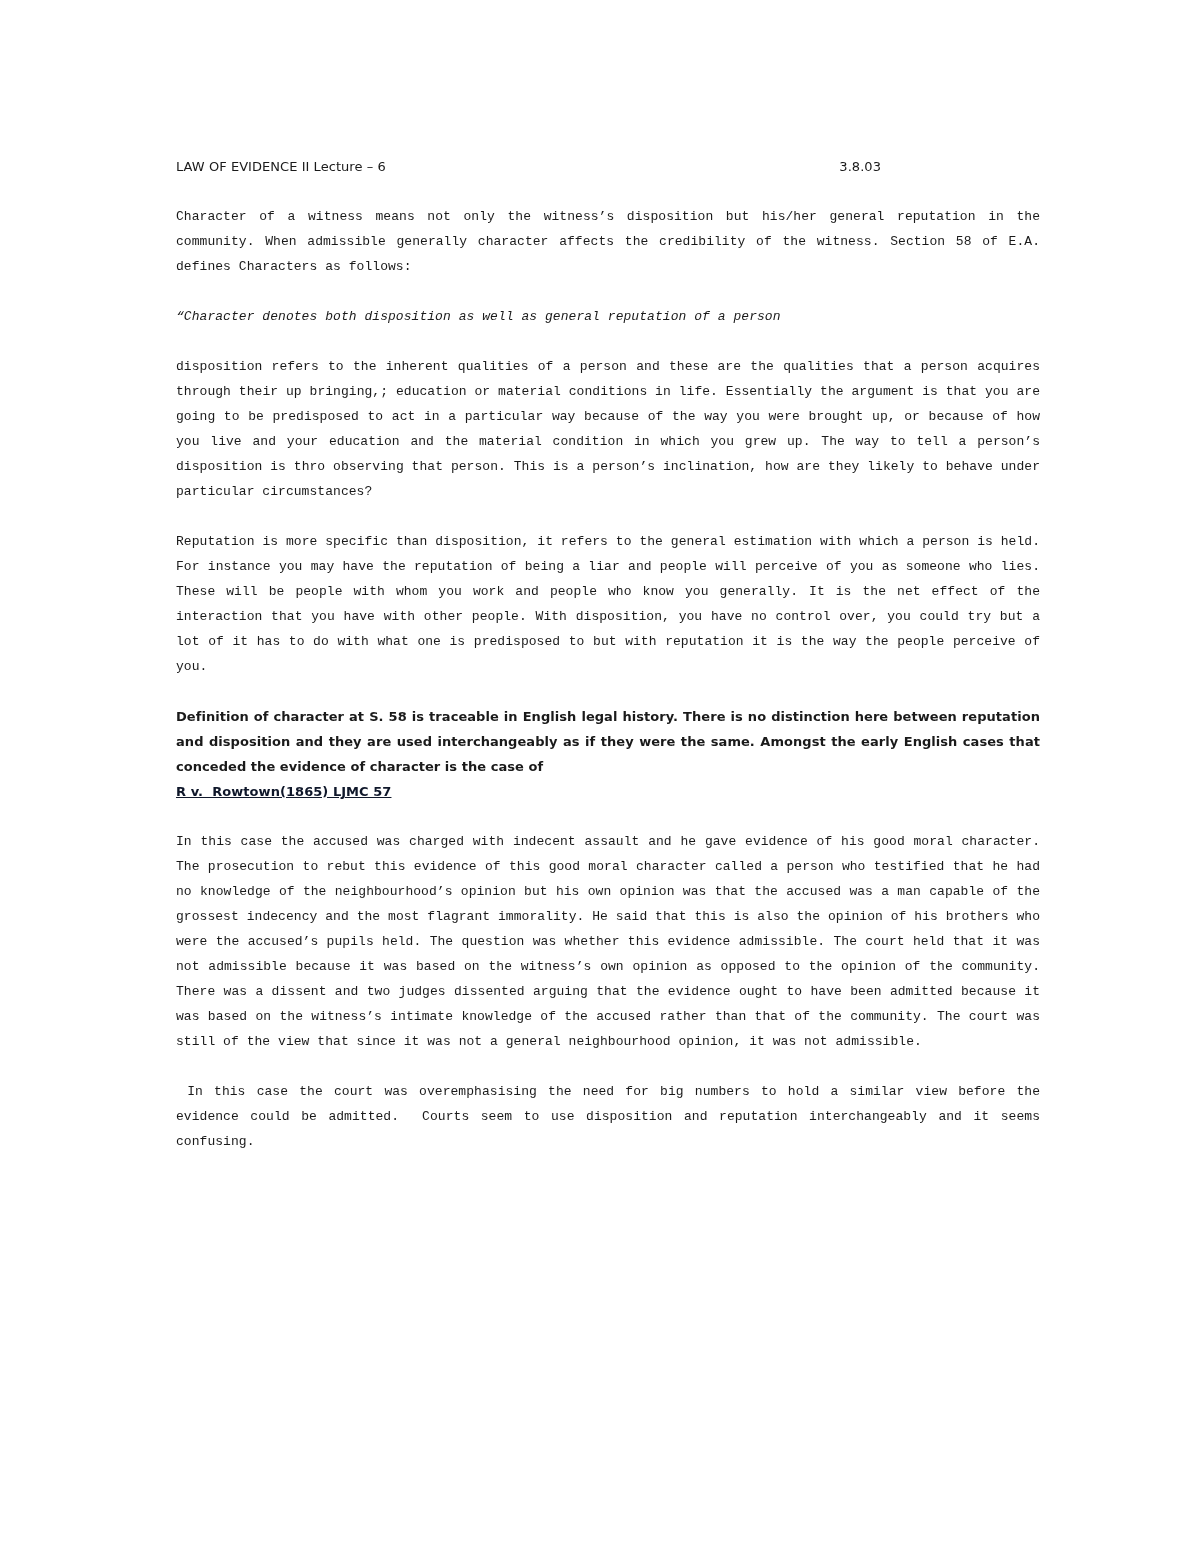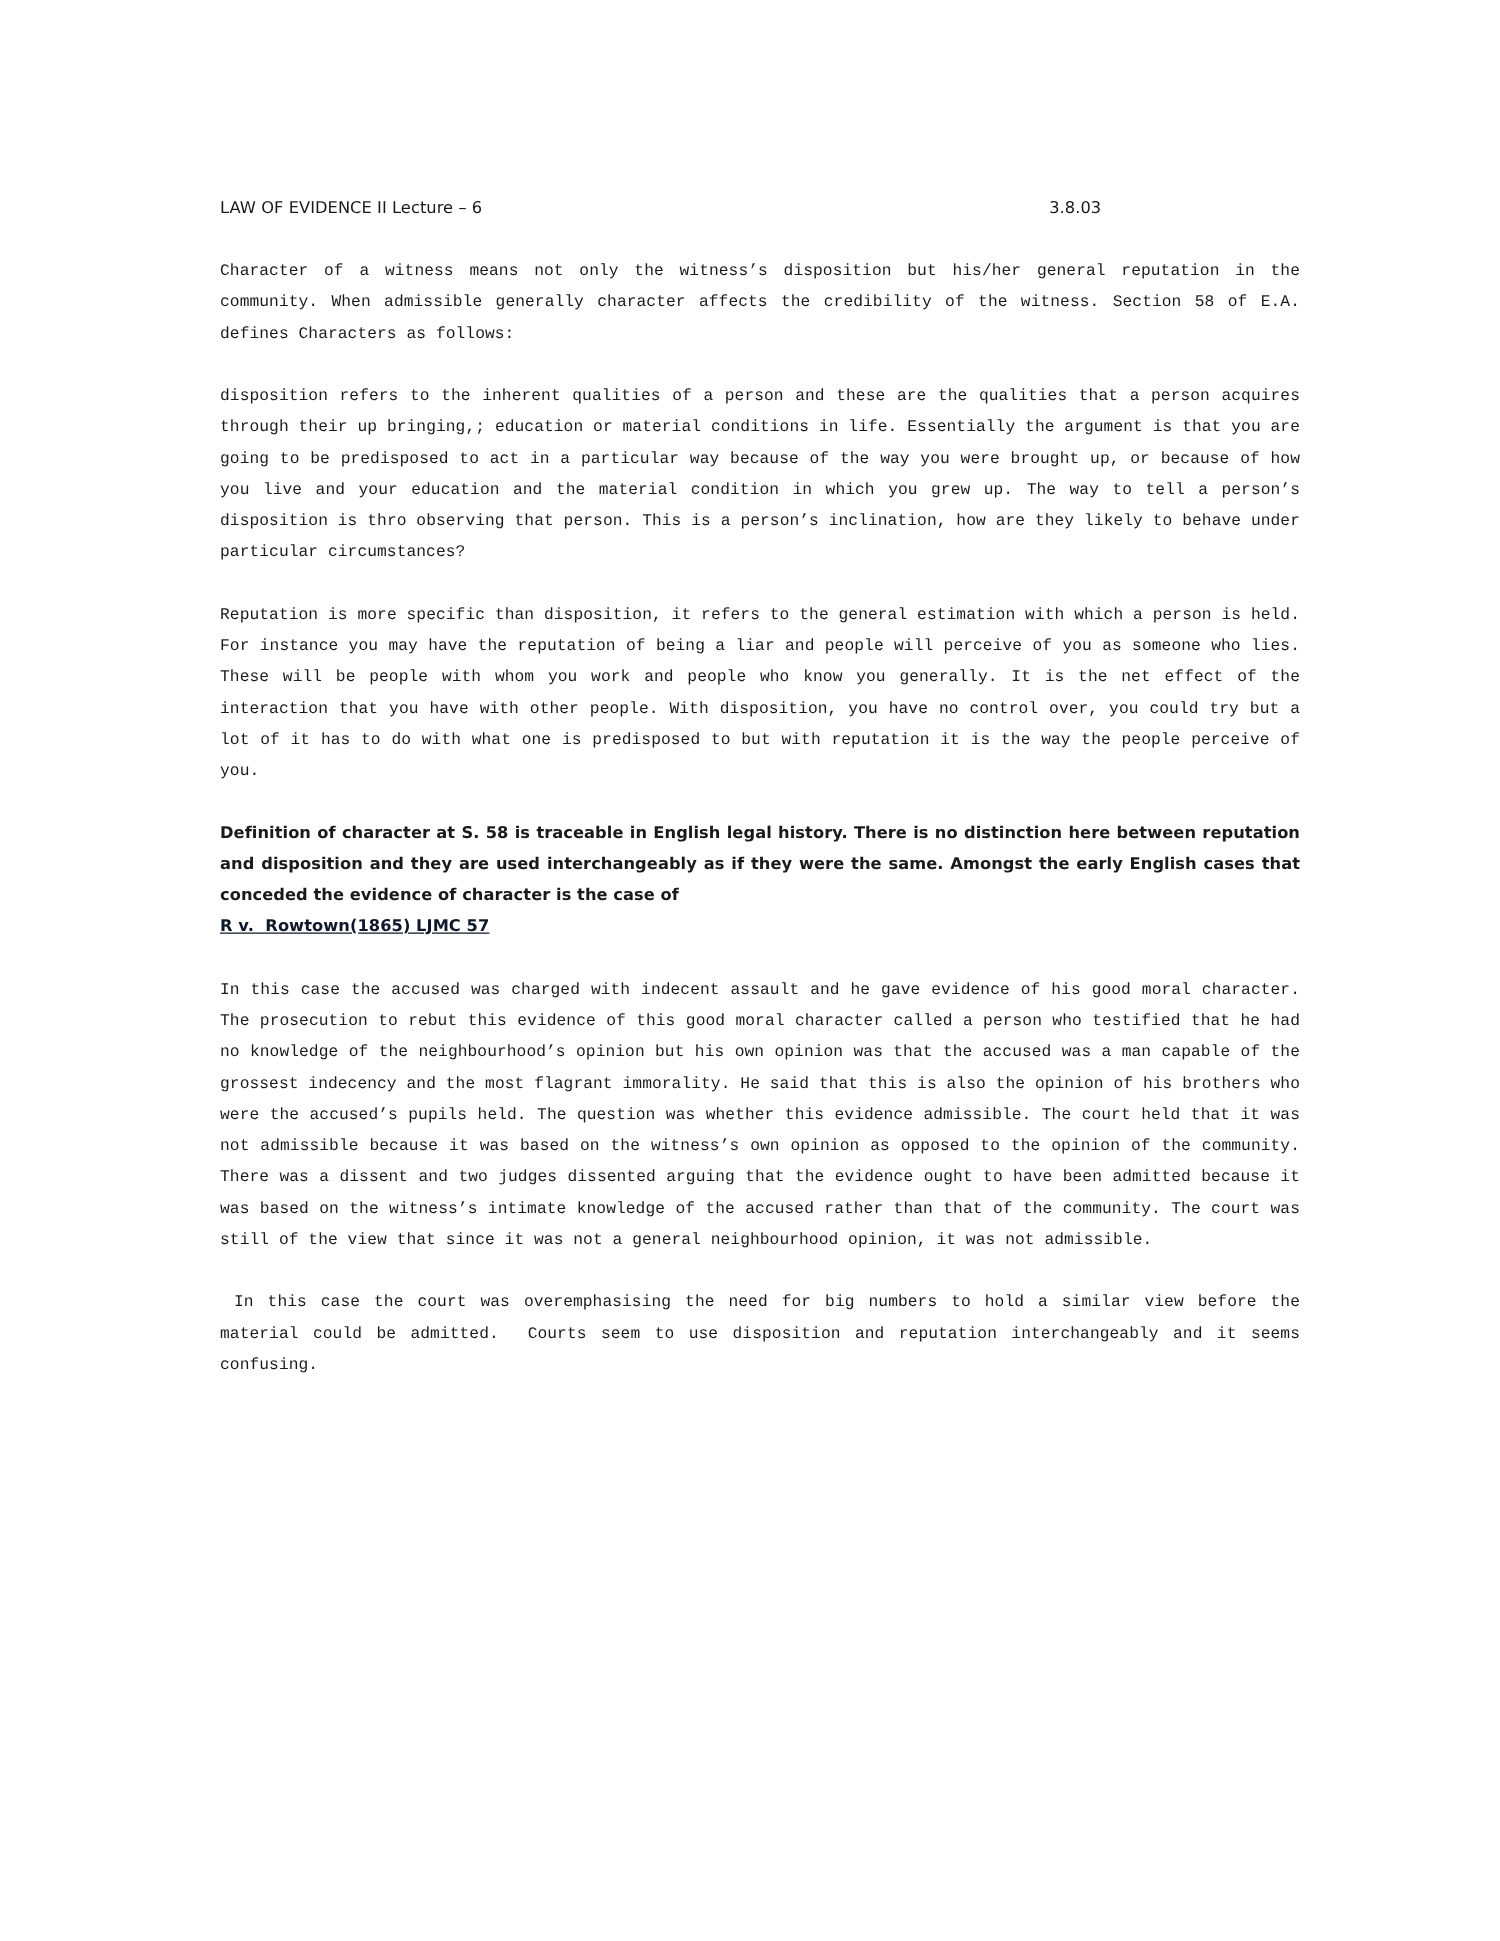--- a/index.html
+++ b/index.html
@@ -70,28 +70,29 @@
 <div class="page">
 
   <div class="header-line">
     <span>LAW OF EVIDENCE II Lecture – 6</span>
     <span>3.8.03</span>
   </div>
 
 
   <p>Character of a witness means not only the witness’s disposition but his/her general reputation in the community.  When admissible generally character affects the credibility of the witness.  Section 58 of E.A. defines Characters as follows:</p>
 
+  <p class="quote">“Character denotes both disposition as well as general reputation of a person</p>
 
   <p>disposition refers to the inherent qualities of a person and these are the qualities that a person acquires through their up bringing,; education or material conditions in life. Essentially the argument is that you are going to be predisposed to act in a particular way because of the way you were brought up, or because of how you live and your education and the material condition in which you grew up.  The way to tell a person’s disposition is thro observing that person.   This is a person’s inclination, how are they likely to behave under particular circumstances?</p>
 
   <p>Reputation is more specific than disposition, it refers to the general estimation with which a person is held.  For instance you may have the reputation of being a liar and people will perceive of you as someone who lies.  These will be people with whom you work and people who know you generally.  It is the net effect of the interaction that you have with other people.  With disposition, you have no control over, you could try but a lot of it has to do with what one is predisposed to but with reputation it is the way the people perceive of you.</p>
 
   <div class="para-with-link">
     <span class="body-text">Definition of character at S. 58 is traceable in English legal history.  There is no distinction here between reputation and disposition and they are used interchangeably as if they were the same.  Amongst the early English cases that conceded the evidence of character is the case of</span>
     <a class="case-link" href="#">R v.  Rowtown(1865) LJMC 57</a>
   </div>
 
   <p>In this case the accused was charged with indecent assault and he gave evidence of his good moral character.  The prosecution to rebut this evidence of this good moral character called a person who testified that he had no knowledge of the neighbourhood’s opinion but his own opinion was that the accused was a man capable of the grossest indecency and the most flagrant immorality. He said that this is also the opinion of his brothers who were the accused’s pupils held.  The question was whether this evidence admissible. The court held that it was not admissible because it was based on the witness’s own opinion as opposed to the opinion of the community.  There was a dissent and two judges dissented arguing that the evidence ought to have been admitted because it was based on the witness’s intimate knowledge of the accused rather than that of the community.  The court was still of the view that since it was not a general neighbourhood opinion, it was not admissible.</p>
 
-  <p style="white-space: pre-wrap;"> In this case the court was overemphasising the need for big numbers to hold a similar view before the material could be admitted.  Courts seem to use disposition and reputation interchangeably and it seems confusing.</p>
+  <p style="white-space: pre-wrap;"> In this case the court was overemphasising the need for big numbers to hold a similar view before the evidence could be admitted.  Courts seem to use disposition and reputation interchangeably and it seems confusing.</p>
 
 
 </div>
 
 </body></html>

